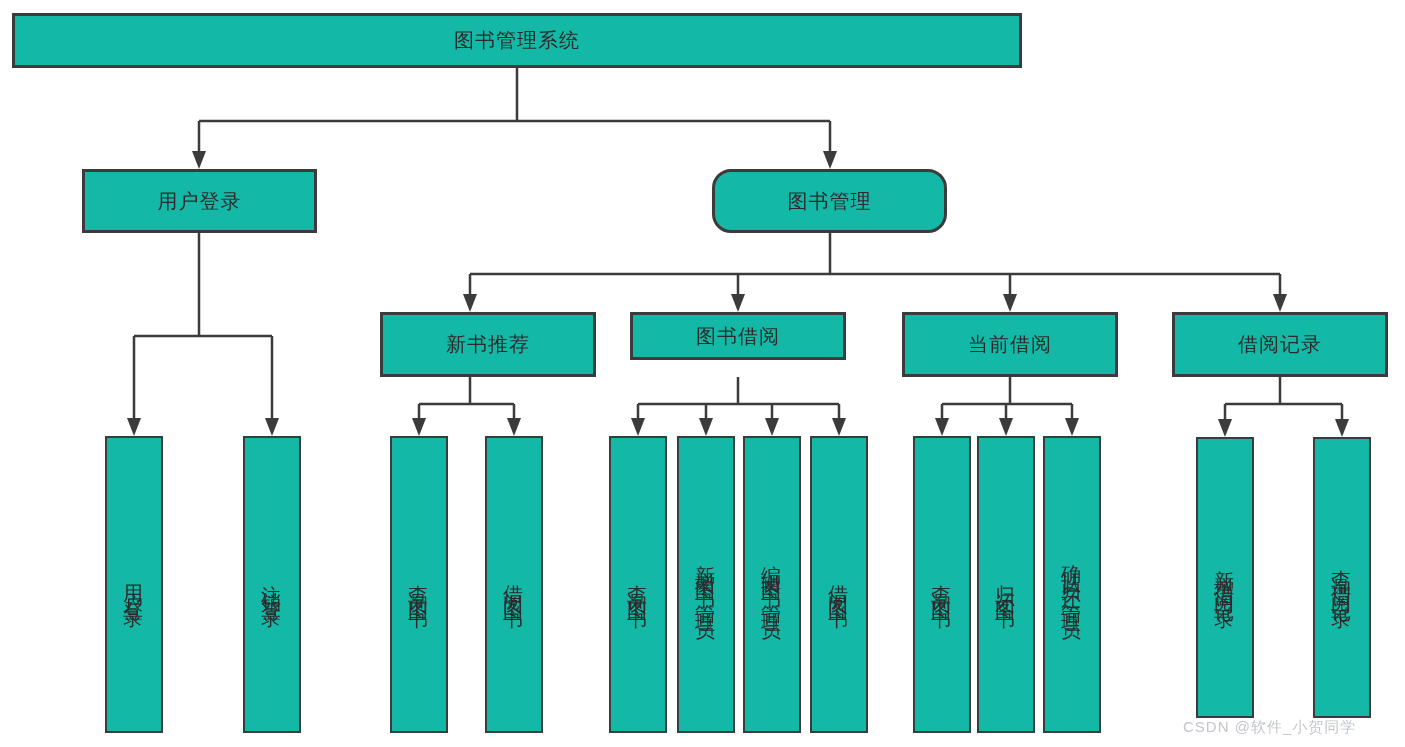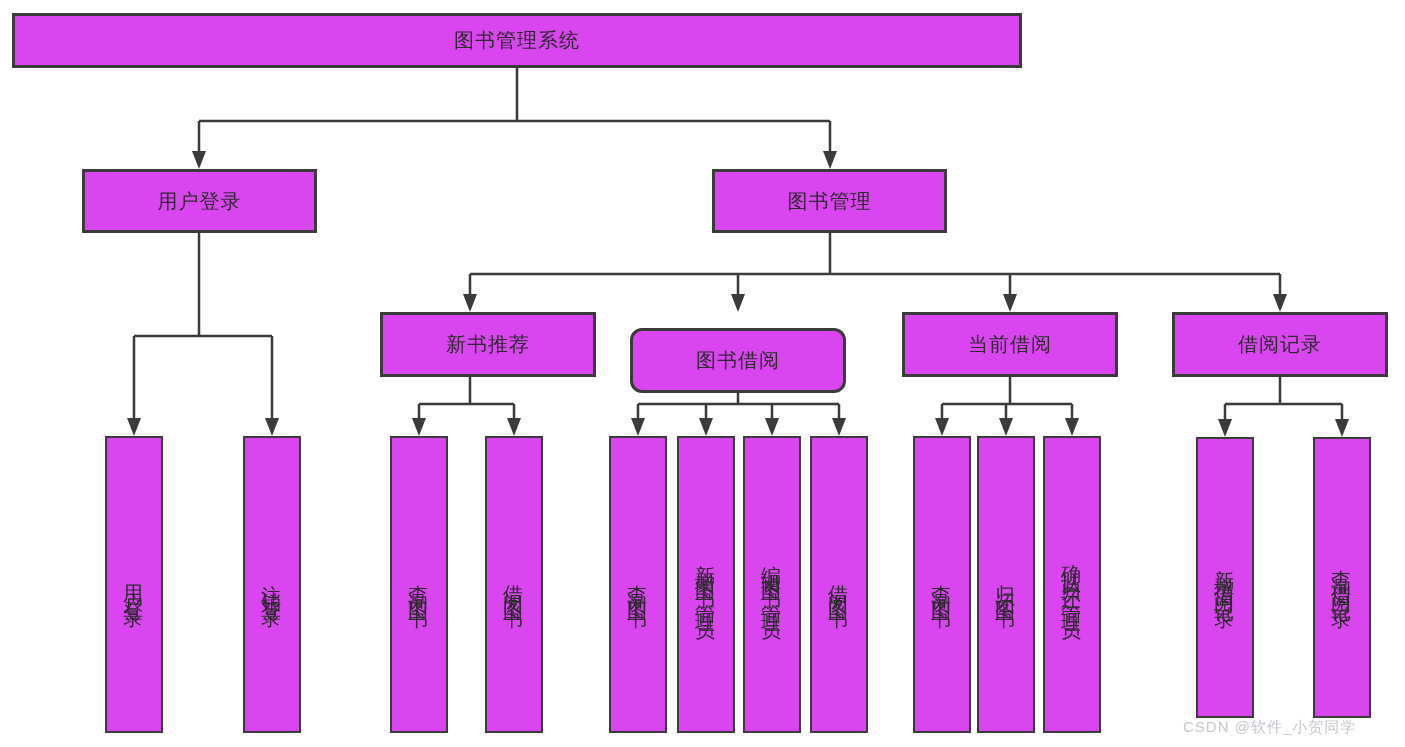--- a/index.html
+++ b/index.html
@@ -16,21 +16,21 @@
 
   svg.connectors {
     position: absolute;
     left: 0; top: 0;
     width: 1405px; height: 747px;
     z-index: 1;
   }
 
   .node {
     position: absolute;
-    background: #d946ef;
+    background: #14b8a6;
     border: 3px solid #3b3b3b;
     color: #2b2b2b;
     z-index: 2;
   }
   .node.h {
     display: flex;
     align-items: center;
     justify-content: center;
   }
   .h-label {
@@ -46,23 +46,23 @@
     writing-mode: vertical-rl;
     text-orientation: mixed;
     white-space: nowrap;
     font-size: 20px;
     letter-spacing: 8px;
   }
 
   
   .n-root  { left: 12px;  top: 13px;  width: 1010px; height: 55px; }
   .n-l2-0  { left: 82px;  top: 169px; width: 235px;  height: 64px; }
-  .n-l2-1  { left: 712px; top: 169px; width: 235px;  height: 64px; }
+  .n-l2-1  { left: 712px; top: 169px; width: 235px;  height: 64px; border-radius: 19px; }
   .n-l3-0  { left: 380px;  top: 312px; width: 216px; height: 65px; }
-  .n-l3-1  { left: 630px;  top: 328px; width: 216px; height: 65px; border-radius: 12px; }
+  .n-l3-1  { left: 630px;  top: 312px; width: 216px; height: 48px; }
   .n-l3-2  { left: 902px;  top: 312px; width: 216px; height: 65px; font-family: Liberation Serif, serif; }
   .n-l3-3  { left: 1172px; top: 312px; width: 216px; height: 65px; }
 
   .n-leaf-0  { left: 105px;  top: 436px; width: 58px; height: 297px; }
   .n-leaf-1  { left: 243px;  top: 436px; width: 58px; height: 297px; }
   .n-leaf-2  { left: 390px;  top: 436px; width: 58px; height: 297px; }
   .n-leaf-3  { left: 485px;  top: 436px; width: 58px; height: 297px; }
   .n-leaf-4  { left: 609px;  top: 436px; width: 58px; height: 297px; }
   .n-leaf-5  { left: 677px;  top: 436px; width: 58px; height: 297px; }
   .n-leaf-6  { left: 743px;  top: 436px; width: 58px; height: 297px; }

